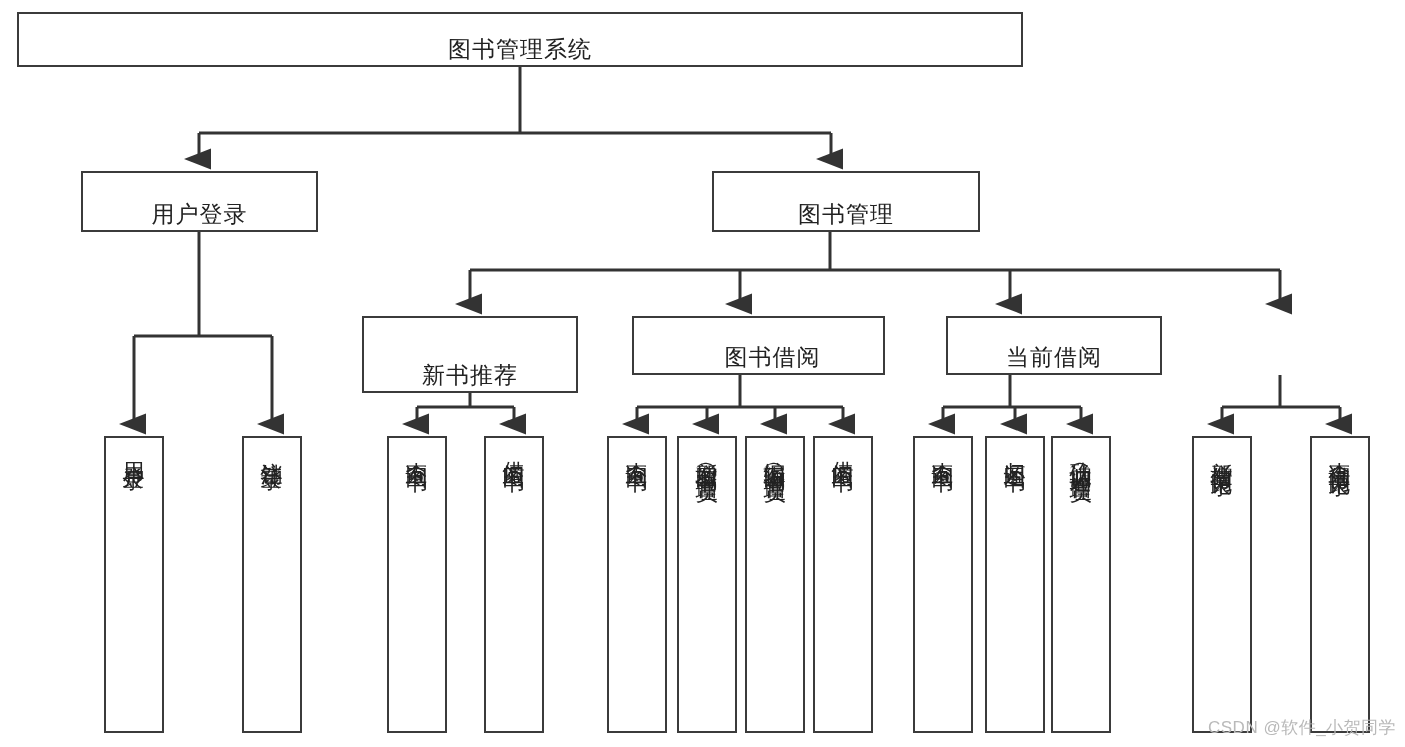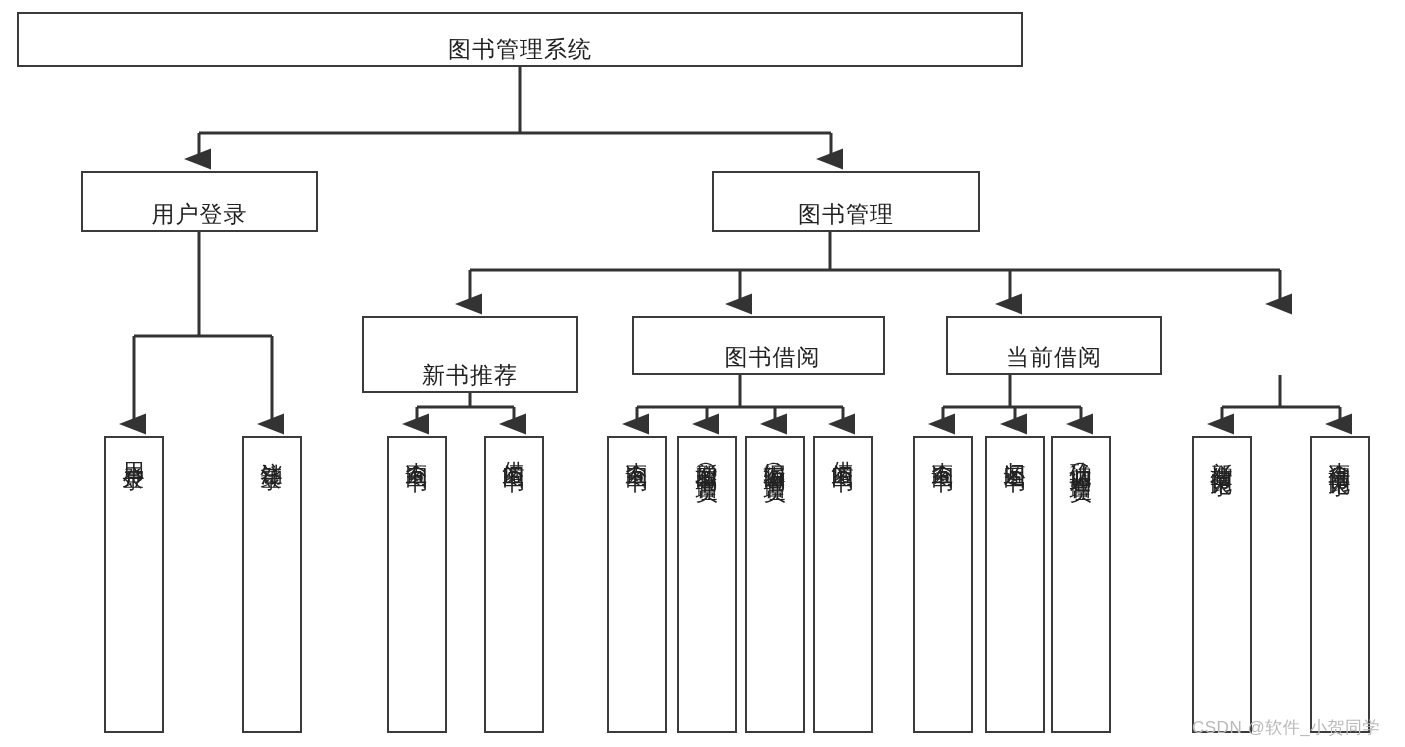--- a/index.html
+++ b/index.html
@@ -54,20 +54,21 @@
   }
   .horiz-label {
     white-space: nowrap;
   }
   .watermark {
     position: absolute;
     font-size: 17px;
     color: #b9b9b9;
     white-space: nowrap;
     letter-spacing: 0.5px;
+    padding-left: 16px;
   }
 </style>
 </head>
 <body>
 
 <div id="stage">
 
   <svg class="wires" viewBox="0 0 1405 747">
     <defs>
       <marker id="arrow" markerWidth="10" markerHeight="10" refX="3.2" refY="4" orient="auto" markerUnits="strokeWidth">

